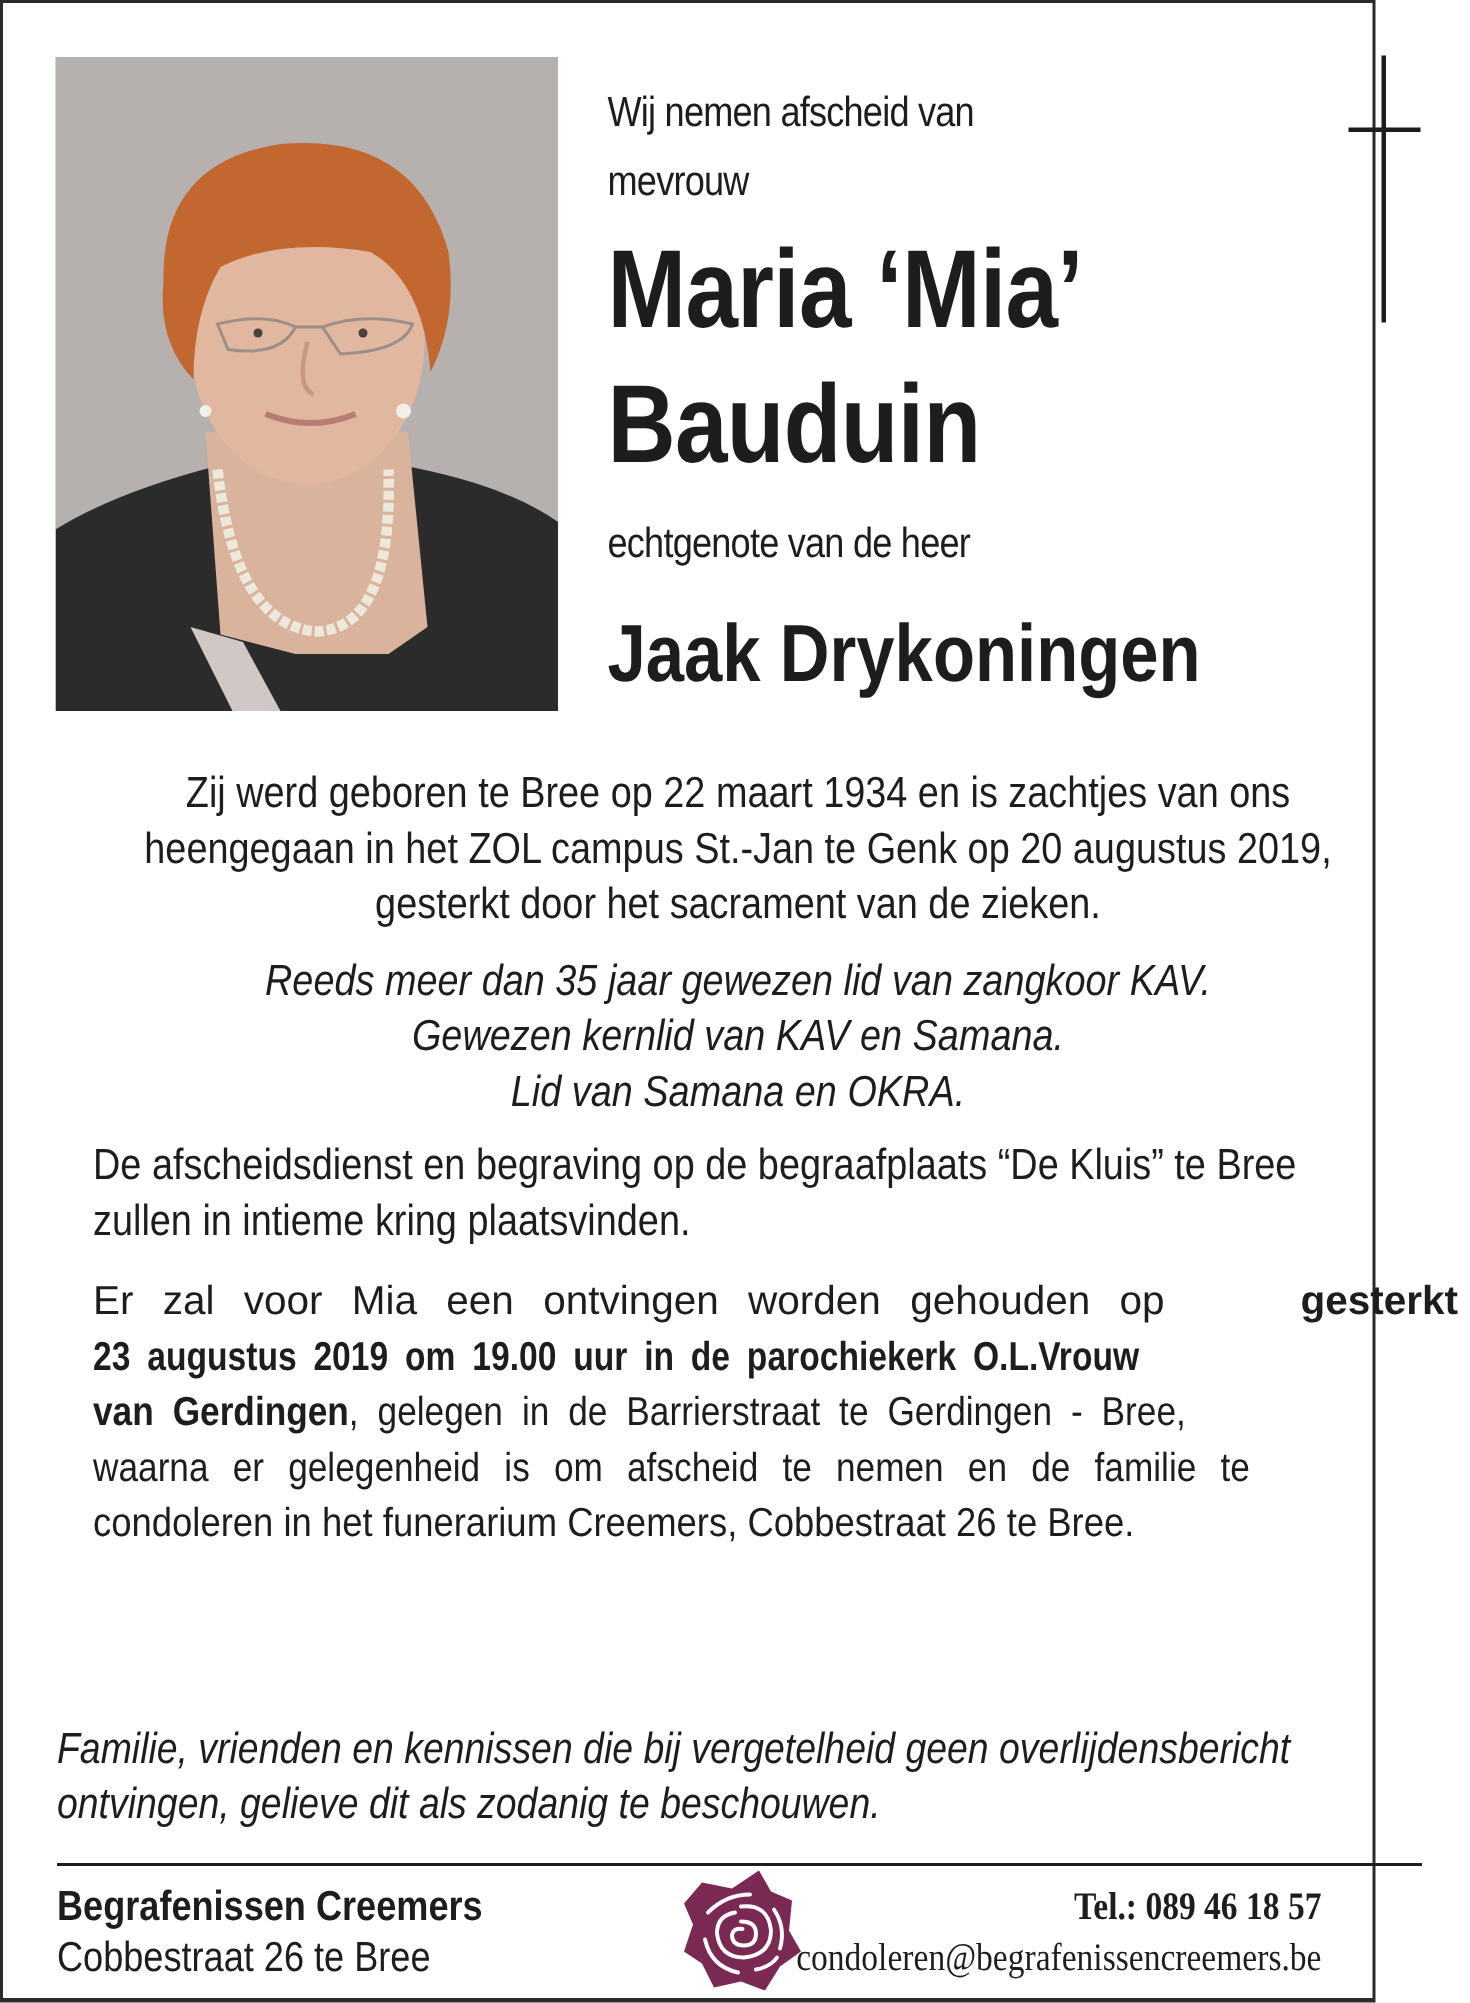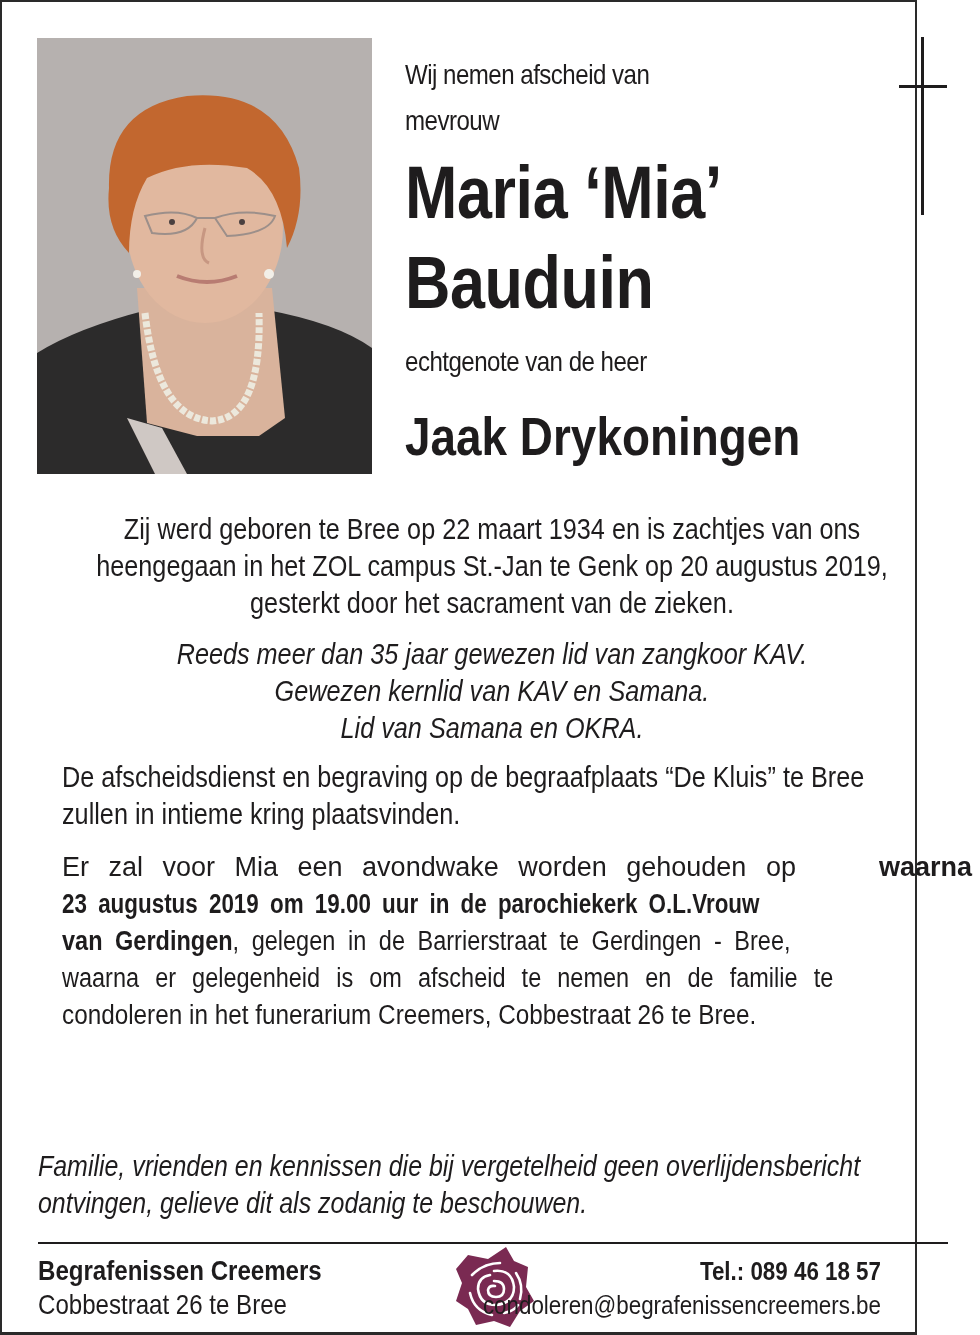--- a/index.html
+++ b/index.html
@@ -65,21 +65,21 @@
     .address { position: absolute; left: 36px; top: 1050px; font-family: "Liberation Sans", sans-serif; font-size: 29px; line-height: 37px; }
     .address .row { display: flex; transform: scaleX(0.87); transform-origin: left top; white-space: nowrap; }
     .address .lbl { width: 188px; }
     .notice { position: absolute; left: 36px; top: 1146px; font-family: "Liberation Sans", sans-serif; font-style: italic; font-size: 29px; line-height: 37px; }
     .notice .ln { display: block; white-space: nowrap; transform: scaleX(0.86); transform-origin: left top; }
 
     
     .rule { position: absolute; left: 36px; top: 1240px; width: 910px; height: 2px; background: #1e1c1d; }
     .f-left { position: absolute; left: 36px; top: 1252px; font-family: "Liberation Sans", sans-serif; font-size: 28px; line-height: 34px; }
     .f-left .ln { display: block; white-space: nowrap; transform: scaleX(0.86); transform-origin: left top; }
-    .f-right { position: absolute; right: 34px; top: 1252px; width: 500px; text-align: right; font-family: Liberation Sans, sans-serif; font-size: 26px; line-height: 34px; }
+    .f-right { position: absolute; right: 34px; top: 1252px; width: 500px; text-align: right; font-family: Liberation Serif, serif; font-size: 26px; line-height: 34px; }
     .f-right .ln { display: block; white-space: nowrap; transform: scaleX(0.86); transform-origin: right top; }
     .rose { position: absolute; left: 452px; top: 1243px; width: 80px; height: 82px; }
   </style>
 </head>
 <body>
 
 <div class="card">
 
   <div class="photo">
     <svg viewBox="0 0 335 436">
@@ -143,22 +143,22 @@
     <span class="ln">Lid van Samana en OKRA.</span>
   </div>
 
   <div class="para service">
     <span class="ln" style="transform: scaleX(0.87);">De afscheidsdienst en begraving op de begraafplaats “De Kluis” te Bree</span>
     <span class="ln" style="transform: scaleX(0.87);">zullen in intieme kring plaatsvinden.</span>
   </div>
 
   <div class="para wake" style="font-size:27px;">
     <span class="ln justify">
-      <span style="word-spacing:12px;">Er zal voor Mia een avondwake worden gehouden op</span>
-      <b>waarna</b>
+      <span style="word-spacing:12px;">Er zal voor Mia een ontvingen worden gehouden op</span>
+      <b>gesterkt</b>
     </span>
     <span class="ln">
       <b style="display:inline-block; transform:scaleX(0.83); transform-origin:left top; word-spacing:6px;">23 augustus 2019 om 19.00 uur in de parochiekerk O.L.Vrouw</b>
     </span>
     <span class="ln" style="transform:scaleX(0.87); word-spacing:7px;">
       <b>van Gerdingen</b><span>, gelegen in de Barrierstraat te Gerdingen - Bree,</span>
     </span>
     <span class="ln" style="transform:scaleX(0.87); word-spacing:11px;">waarna er gelegenheid is om afscheid te nemen en de familie te</span>
     <span class="ln" style="transform:scaleX(0.9);">condoleren in het funerarium Creemers, Cobbestraat 26 te Bree.</span>
   </div>

